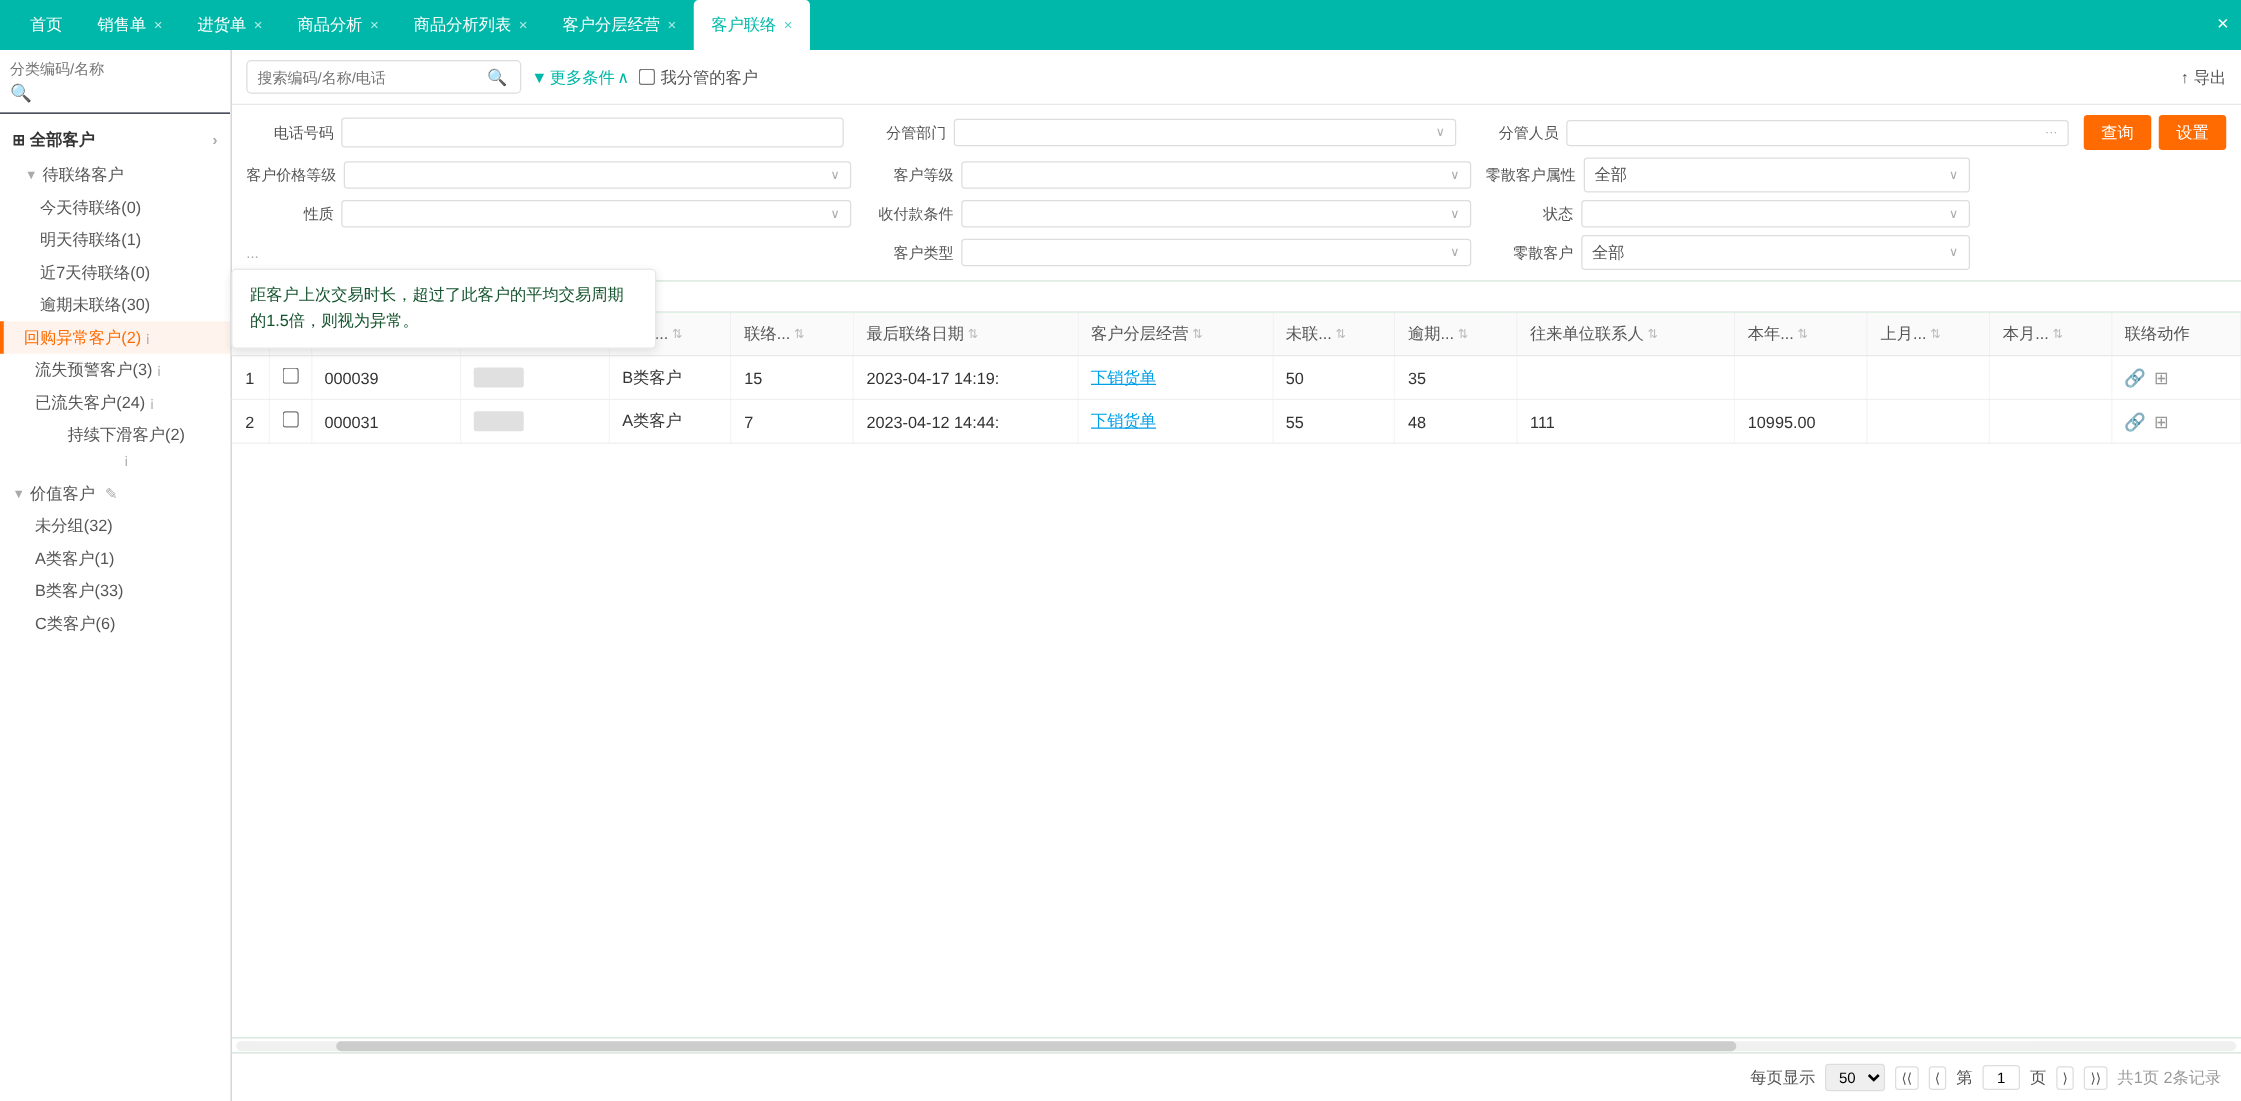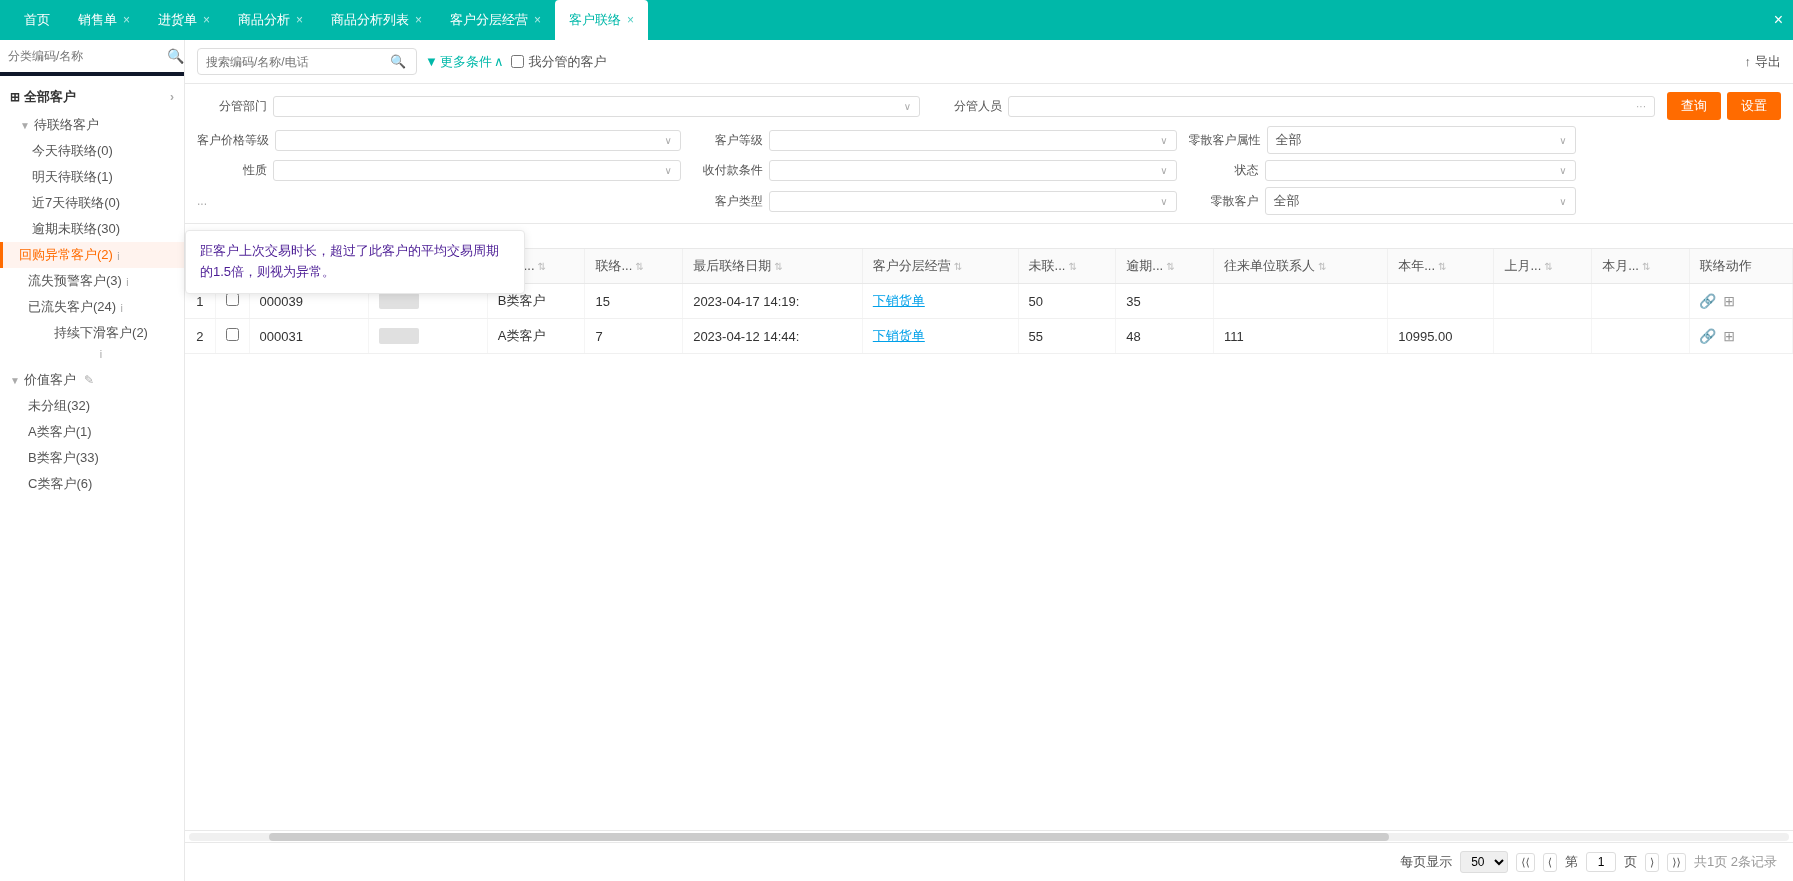--- a/index.html
+++ b/index.html
@@ -54,23 +54,24 @@
     .sidebar {
       width: 185px;
       background: #fff;
       border-right: 1px solid #e8e8e8;
       display: flex;
       flex-direction: column;
       overflow: hidden;
     }
     .sidebar-search {
       padding: 8px;
-      border-bottom: 4px solid #0f172a;
+      border-bottom: 1px solid #0f172a;
       display: flex;
       gap: 4px;
+      flex-direction: column;
     }
     .sidebar-search input {
       flex: 1;
       border: none;
       outline: none;
       font-size: 12px;
       color: #999;
     }
     .sidebar-search .search-icon {
       color: #ccc;
@@ -387,26 +388,25 @@
     
     .tooltip-box {
       position: absolute;
       left: 185px;
       top: 215px;
       background: #fff;
       border: 1px solid #e8e8e8;
       border-radius: 4px;
       padding: 10px 14px;
       font-size: 12px;
-      color: #4c1d95;
+      color: #14532d;
       max-width: 340px;
       line-height: 1.6;
       box-shadow: 0 2px 8px rgba(0,0,0,0.1);
       z-index: 100;
-      margin-top: 15px;
     }
 
     
     .table-toolbar {
       display: flex;
       align-items: center;
       padding: 4px 10px;
       background: #fff;
       border-bottom: 1px solid #e8e8e8;
     }
@@ -544,20 +544,24 @@
       <div class="export-btn">
         <span>↑</span>
         <span>导出</span>
       </div>
     </div>
 
     <div class="filter-panel">
 
       <div class="filter-row">
         <div class="filter-field">
+          <span class="filter-label">电话号码</span>
+          <input class="filter-input" type="text" style="flex: 1 1 0%;">
+        </div>
+        <div class="filter-field">
           <span class="filter-label">分管部门</span>
           <div class="filter-select">
             <span></span>
             <span class="chevron">∨</span>
           </div>
         </div>
         <div class="filter-field">
           <span class="filter-label">分管人员</span>
           <div class="filter-select">
             <span></span>

